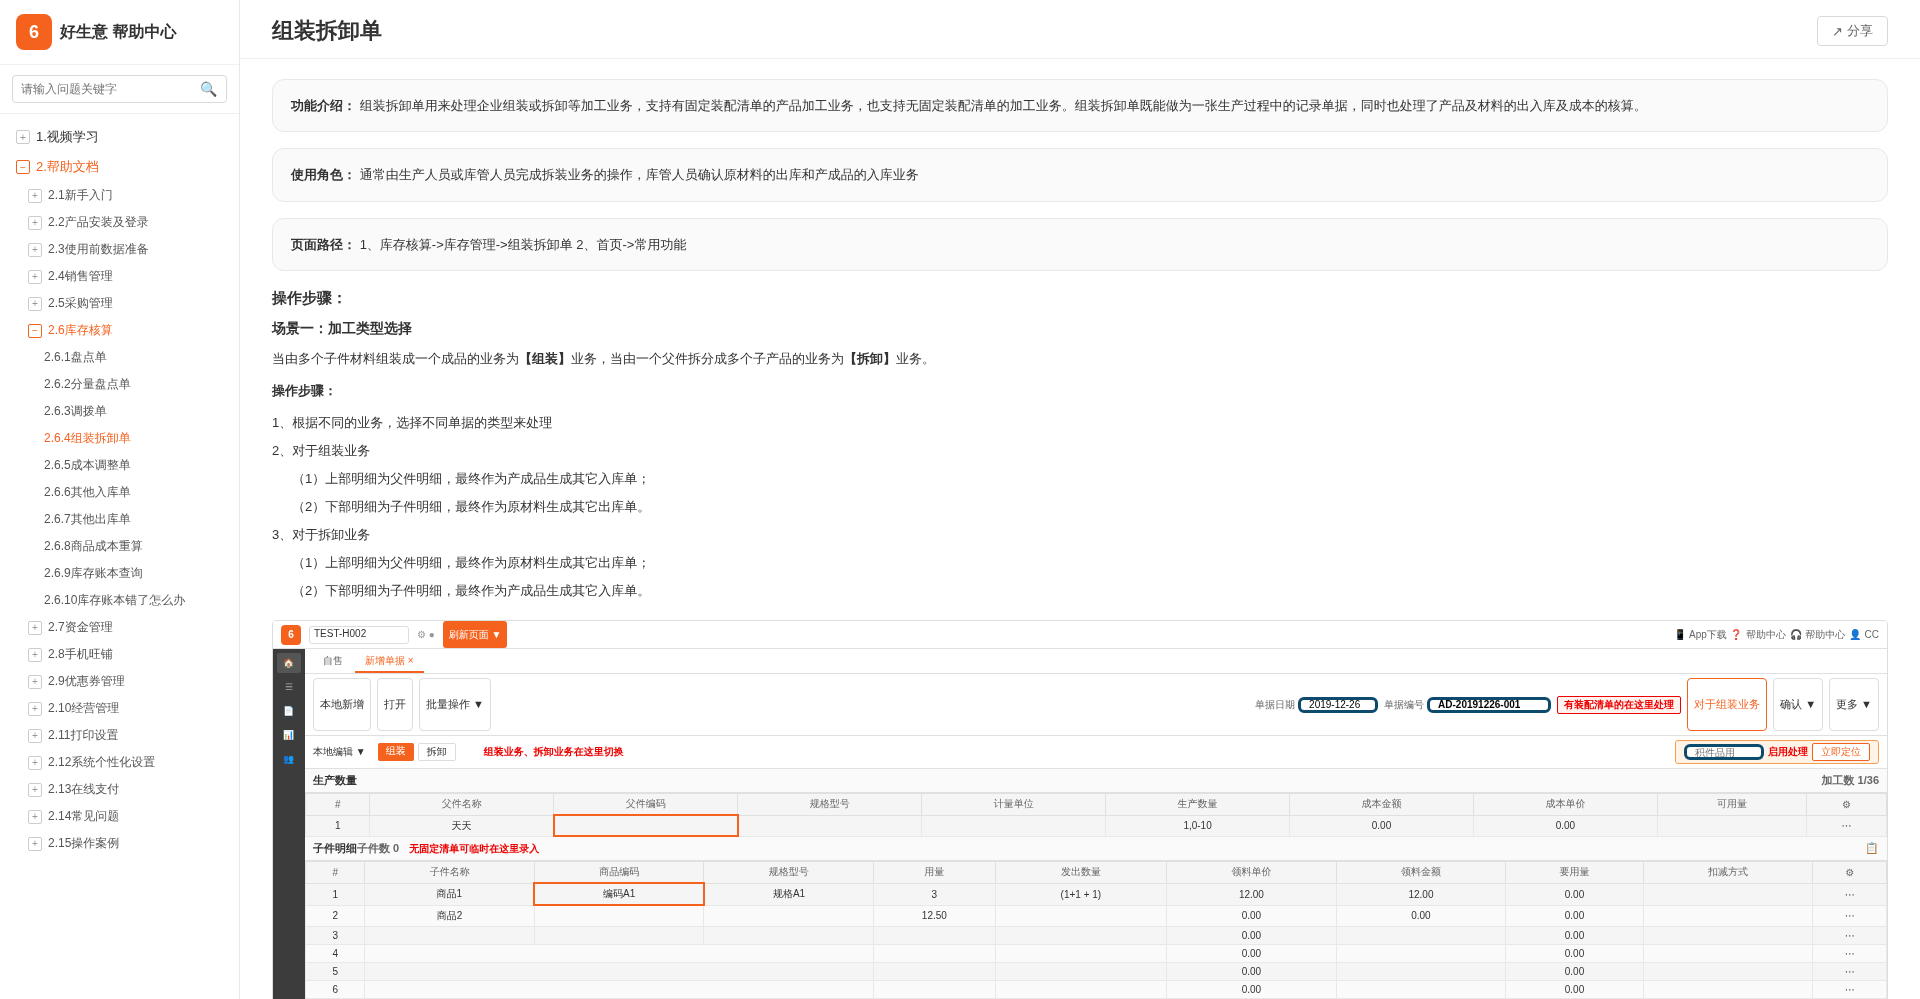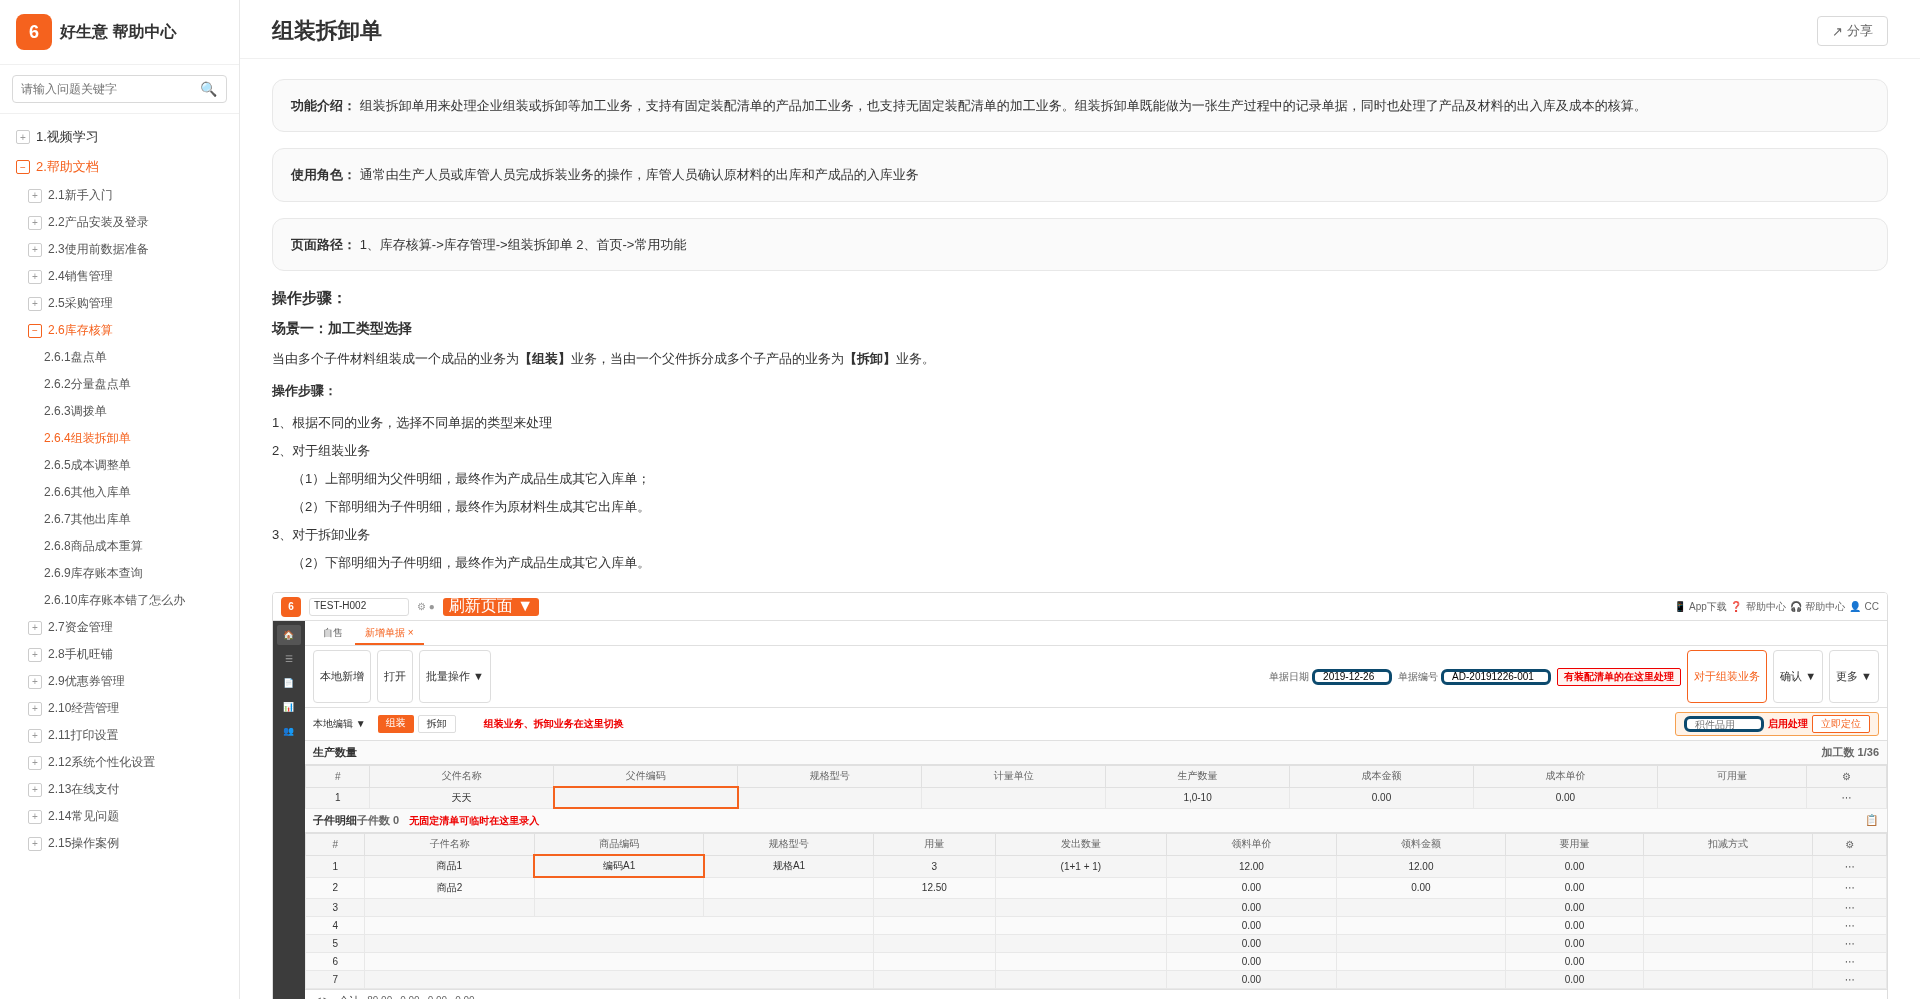--- a/index.html
+++ b/index.html
@@ -235,22 +235,22 @@
       padding: 1px 4px;
       font-size: 10px;
       color: #333;
       height: 18px;
     }
     .mock-refresh-btn {
       background: #f5621e;
       color: #fff;
       border-radius: 3px;
       padding: 1px 6px;
-      font-size: 16px;
-      height: 18px;
+      font-size: 10px;
+      height: 27px;
       display: flex;
       align-items: center;
     }
     .mock-icons {
       display: flex;
       align-items: center;
       gap: 4px;
       margin-left: auto;
       font-size: 10px;
       color: #666;
@@ -539,20 +539,21 @@
     </div>
 
     <div class="content-text"><strong>操作步骤：</strong></div>
 
     <div class="steps-list">
       <li>1、根据不同的业务，选择不同单据的类型来处理</li>
       <li>2、对于组装业务</li>
       <li class="indent-1">（1）上部明细为父件明细，最终作为产成品生成其它入库单；</li>
       <li class="indent-1">（2）下部明细为子件明细，最终作为原材料生成其它出库单。</li>
       <li>3、对于拆卸业务</li>
+      <li class="indent-1">（1）上部明细为父件明细，最终作为原材料生成其它出库单；</li>
       <li class="indent-1">（2）下部明细为子件明细，最终作为产成品生成其它入库单。</li>
     </div>
 
     <div class="screenshot-container">
       <div class="mock-ui">
 
         <div class="mock-topbar">
           <div class="mock-logo">6</div>
           <div class="mock-select" style="width:100px;">TEST-H002</div>
           <div style="color:#999;font-size:10px;">⚙ ●</div>
@@ -587,21 +588,21 @@
               <div class="mock-tool-btn">打开</div>
               <div class="mock-tool-btn">批量操作 ▼</div>
               <div style="flex:1;"></div>
 
               <div class="mock-form-item">
                 <label>单据日期</label>
                 <input class="mock-form-input" type="text" value="2019-12-26" style="">
               </div>
               <div class="mock-form-item">
                 <label>单据编号</label>
-                <input class="mock-form-input" type="text" style="width: 110px;" value="AD-20191226-001">
+                <input class="mock-form-input" type="text" style="width: 124px; font-weight: bold;" value="AD-20191226-001">
               </div>
 
               <div style="position:relative; display:flex; align-items:center; gap:6px;">
                 <div style="color:#e00; font-size:10px; font-weight:bold; background:#fff3f0; border:1px solid #e00; border-radius:2px; padding:1px 6px;">有装配清单的在这里处理</div>
                 <div class="mock-tool-btn" style="border-color:#f5621e; color:#f5621e;">对于组装业务</div>
                 <div class="mock-tool-btn">确认 ▼</div>
                 <div class="mock-tool-btn">更多 ▼</div>
               </div>
             </div>
 

